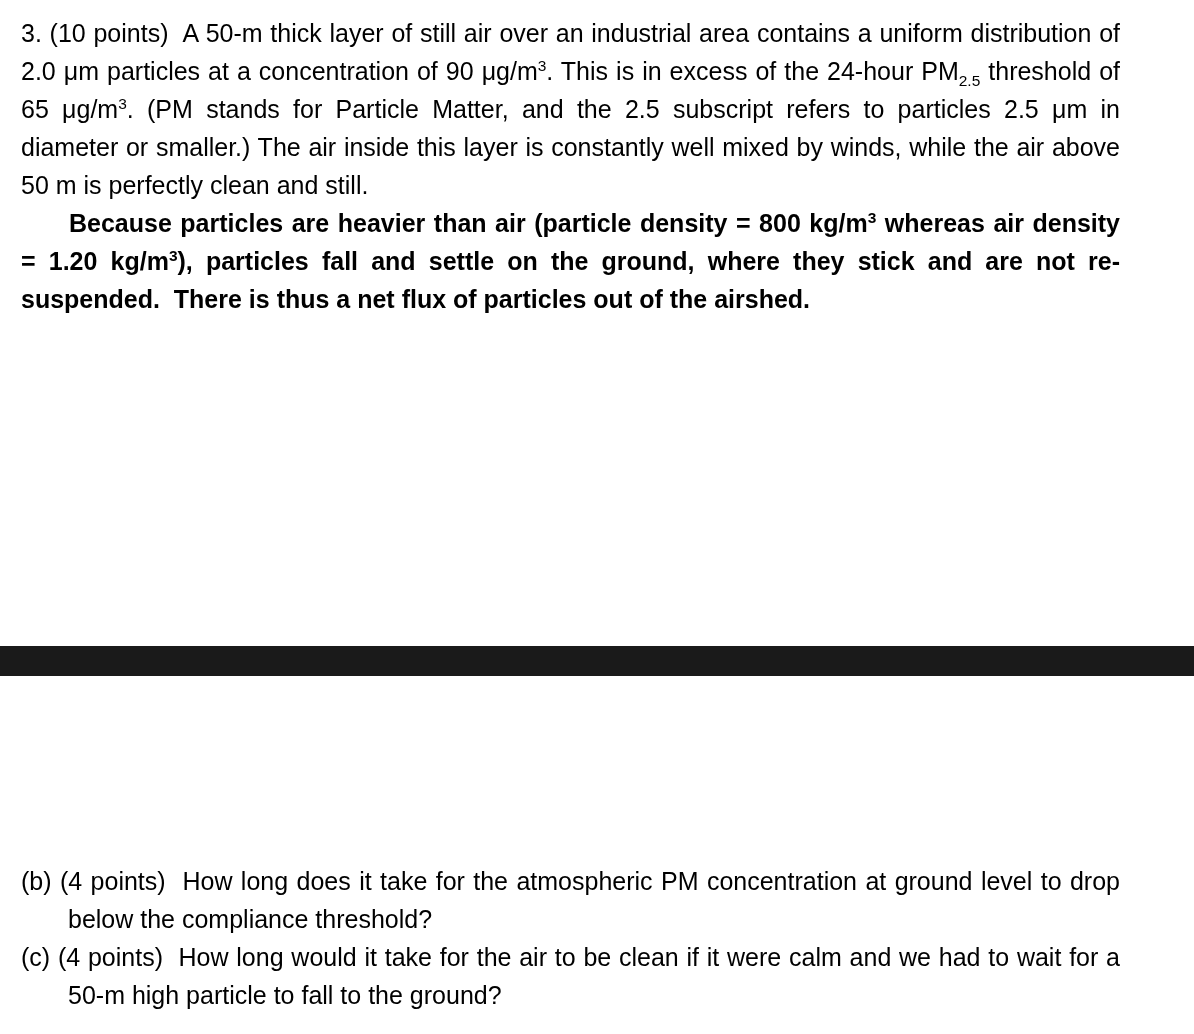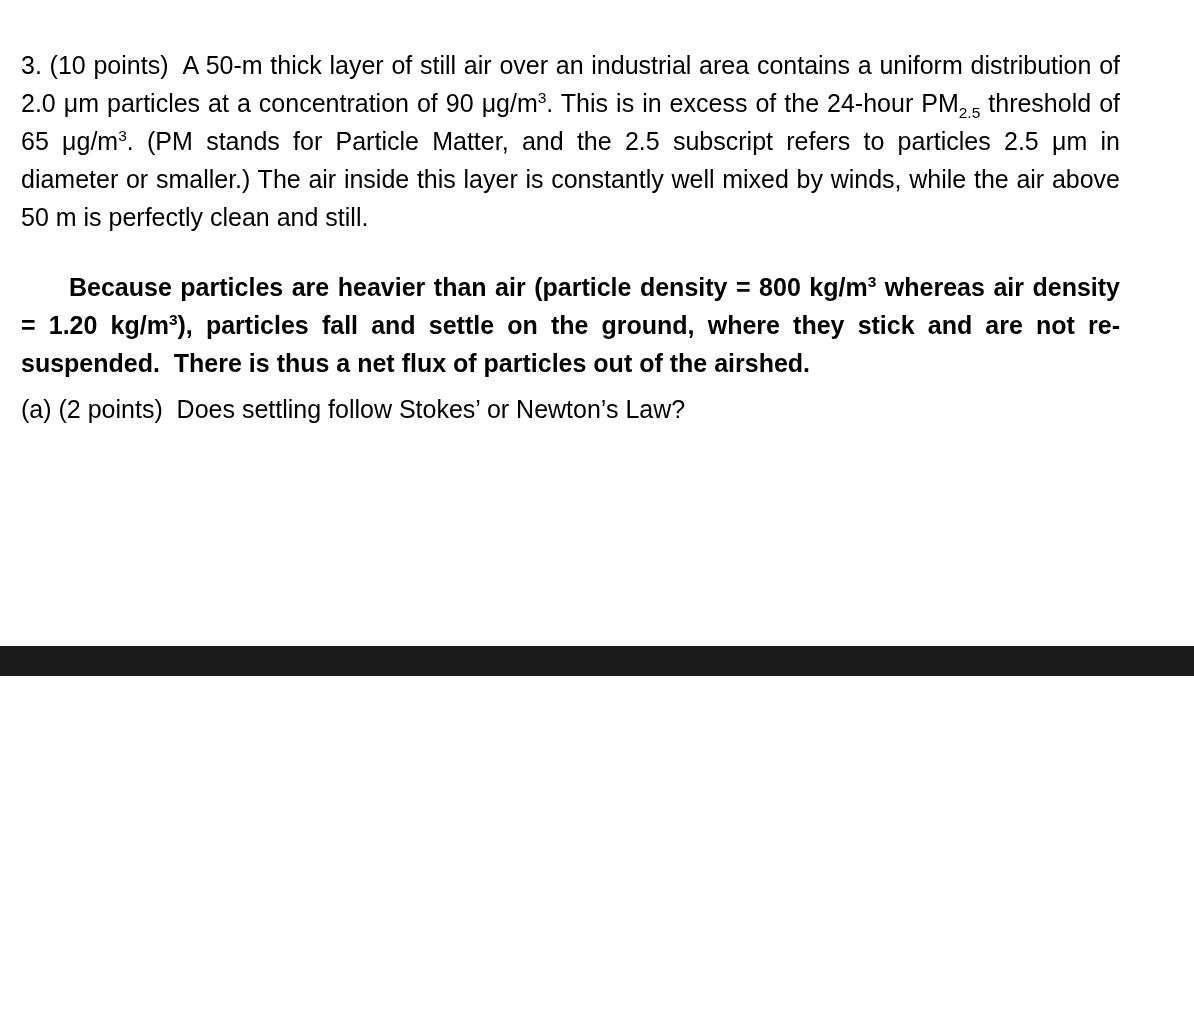--- a/index.html
+++ b/index.html
@@ -12,21 +12,20 @@
     color: #000000;
     font-family: "Liberation Sans", sans-serif;
     font-size: 25px;
     line-height: 38px;
     overflow: hidden;
   }
   .para {
     padding-left: 21px;
     padding-right: 74px;
     text-align: justify;
-    margin-top: 32px;
   }
   .p1 { padding-top: 14px; }
   .p2 { text-indent: 48px; font-weight: bold; }
   .part-a {
     position: absolute;
     top: 358px;
     left: 0;
     right: 0;
     text-align: left;
   }
@@ -55,20 +54,21 @@
 </style>
 </head>
 <body>
 
 <div class="page">
 
   <p class="para p1">3. (10 points)&nbsp; A 50-m thick layer of still air over an industrial area contains a uniform distribution of 2.0 μm particles at a concentration of 90 μg/m<sup>3</sup>. This is in excess of the 24-hour PM<sub>2.5</sub> threshold of 65 μg/m<sup>3</sup>. (PM stands for Particle Matter, and the 2.5 subscript refers to particles 2.5 μm in diameter or smaller.) The air inside this layer is constantly well mixed by winds, while the air above 50 m is perfectly clean and still.</p>
 
   <p class="para p2">Because particles are heavier than air (particle density = 800 kg/m<sup>3</sup> whereas air density = 1.20 kg/m<sup>3</sup>), particles fall and settle on the ground, where they stick and are not re-suspended.&nbsp; There is thus a net flux of particles out of the airshed.</p>
 
-  <p class="para part-a">(a) (2 points)&nbsp; Does settling follow Stokes’ or Newton’s Law?</p>
 
   <div class="divider"></div>
 
   <div class="bottom">
+    <p class="para hang">(b) (4 points)&nbsp; How long does it take for the atmospheric PM concentration at ground level to drop below the compliance threshold?</p>
+    <p class="para hang">(c) (4 points)&nbsp; How long would it take for the air to be clean if it were calm and we had to wait for a 50-m high particle to fall to the ground?</p>
   </div>
 
 </div>
 
 </body></html>

